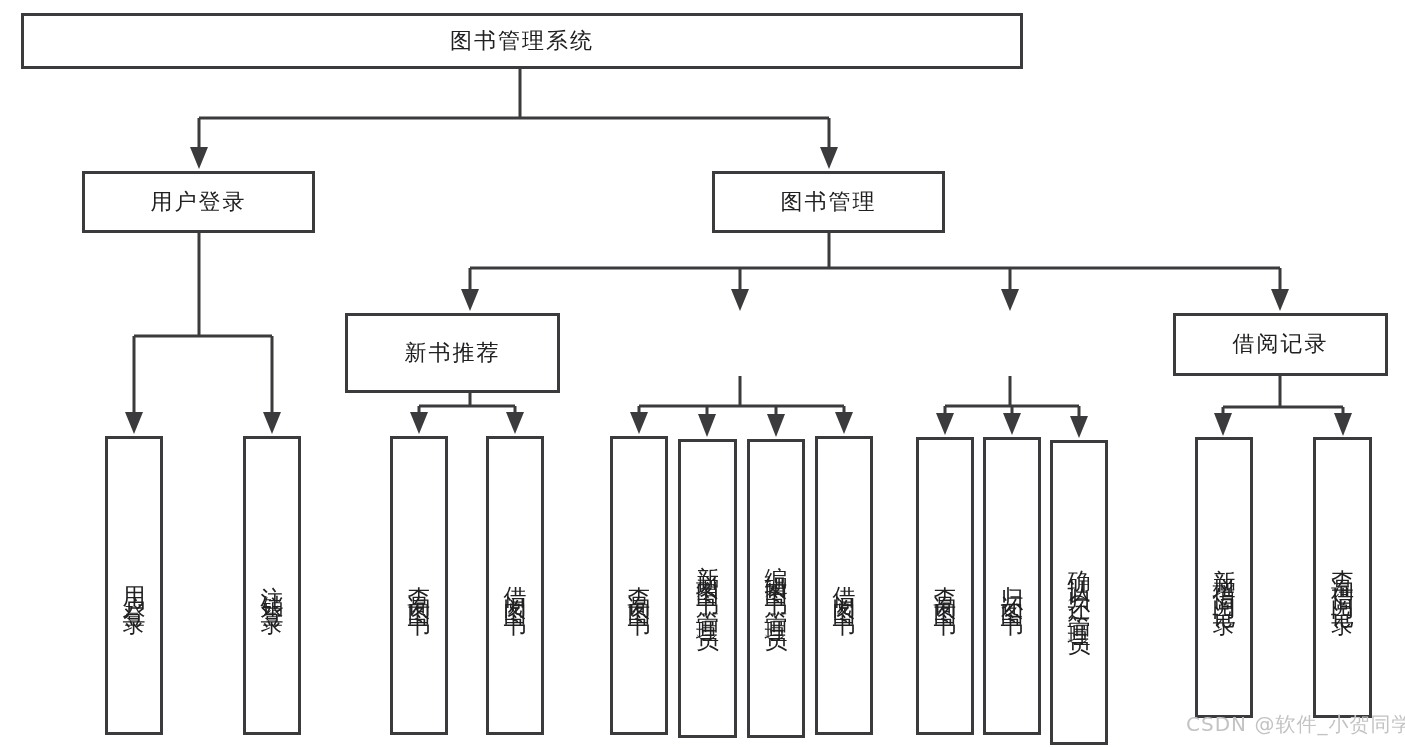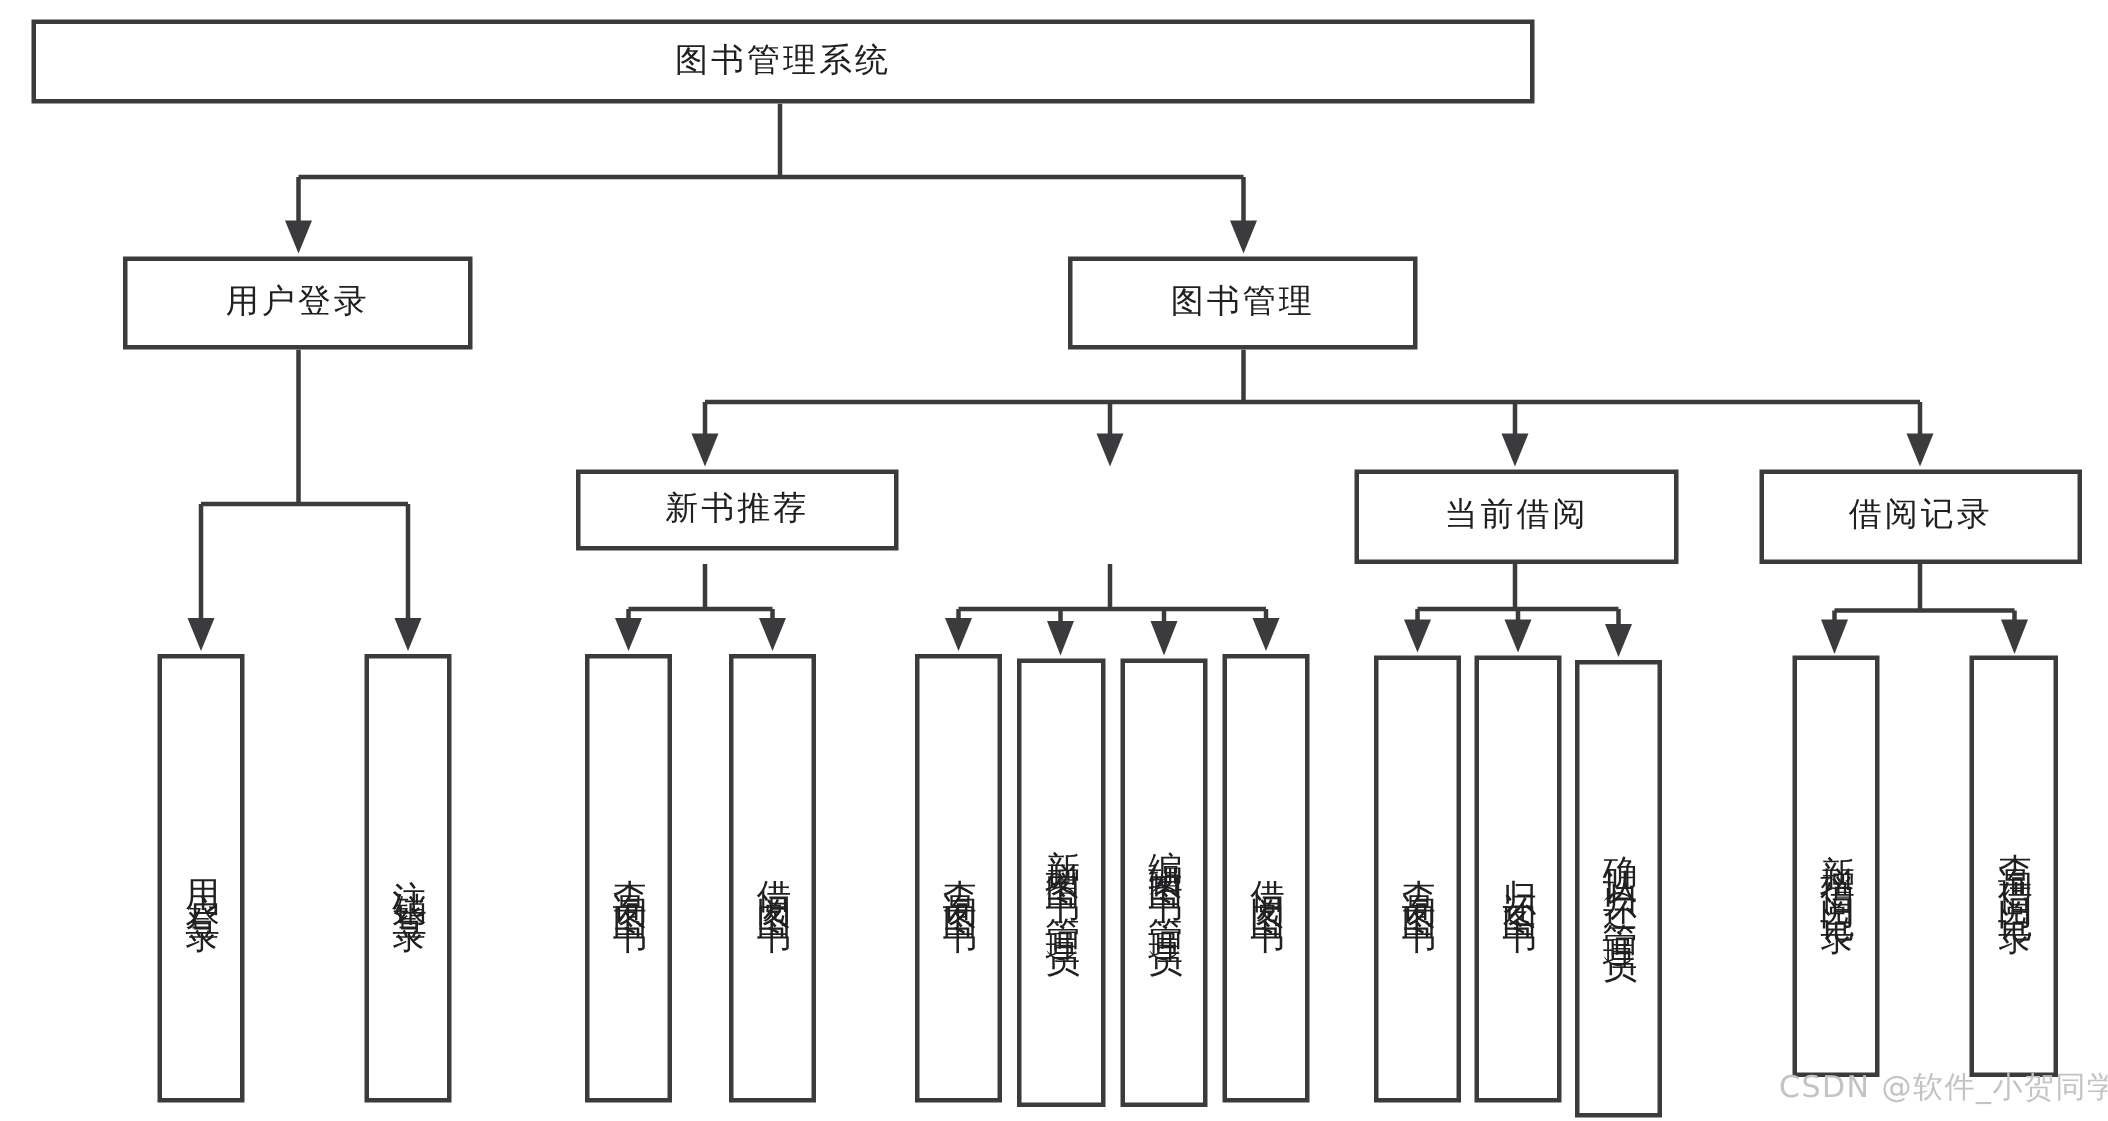--- a/index.html
+++ b/index.html
@@ -72,22 +72,21 @@
       <polygon class="ah" points="1214,413 1232,413 1223,436"></polygon>
       <polygon class="ah" points="1334,413 1352,413 1343,436"></polygon>
     </g>
   </svg>
 
   <div class="box hbox" style="left:21px;top:13px;width:1002px;height:56px">图书管理系统</div>
 
   <div class="box hbox" style="left:82px;top:171px;width:233px;height:62px">用户登录</div>
   <div class="box hbox" style="left:712px;top:171px;width:233px;height:62px">图书管理</div>
 
-  <div class="box hbox" style="left:384px;top:313px;width:215px;height:54px">新书推荐</div>
-  <div class="box hbox" style="left:903px;top:313px;width:216px;height:63px">当前借阅</div>
+  <div class="box hbox" style="left:345px;top:313px;width:215px;height:80px">新书推荐</div>
   <div class="box hbox" style="left:1173px;top:313px;width:215px;height:63px">借阅记录</div>
 
   <div class="box vbox" style="left:105px;top:436px;width:58px;height:299px">用户登录</div>
   <div class="box vbox" style="left:243px;top:436px;width:58px;height:299px">注销登录</div>
 
   <div class="box vbox" style="left:390px;top:436px;width:58px;height:299px">查询图书</div>
   <div class="box vbox" style="left:486px;top:436px;width:58px;height:299px">借阅图书</div>
 
   <div class="box vbox" style="left:610px;top:436px;width:58px;height:299px">查询图书</div>
   <div class="box vbox" style="left:678px;top:439px;width:59px;height:299px">新增图书（管理员）</div>

